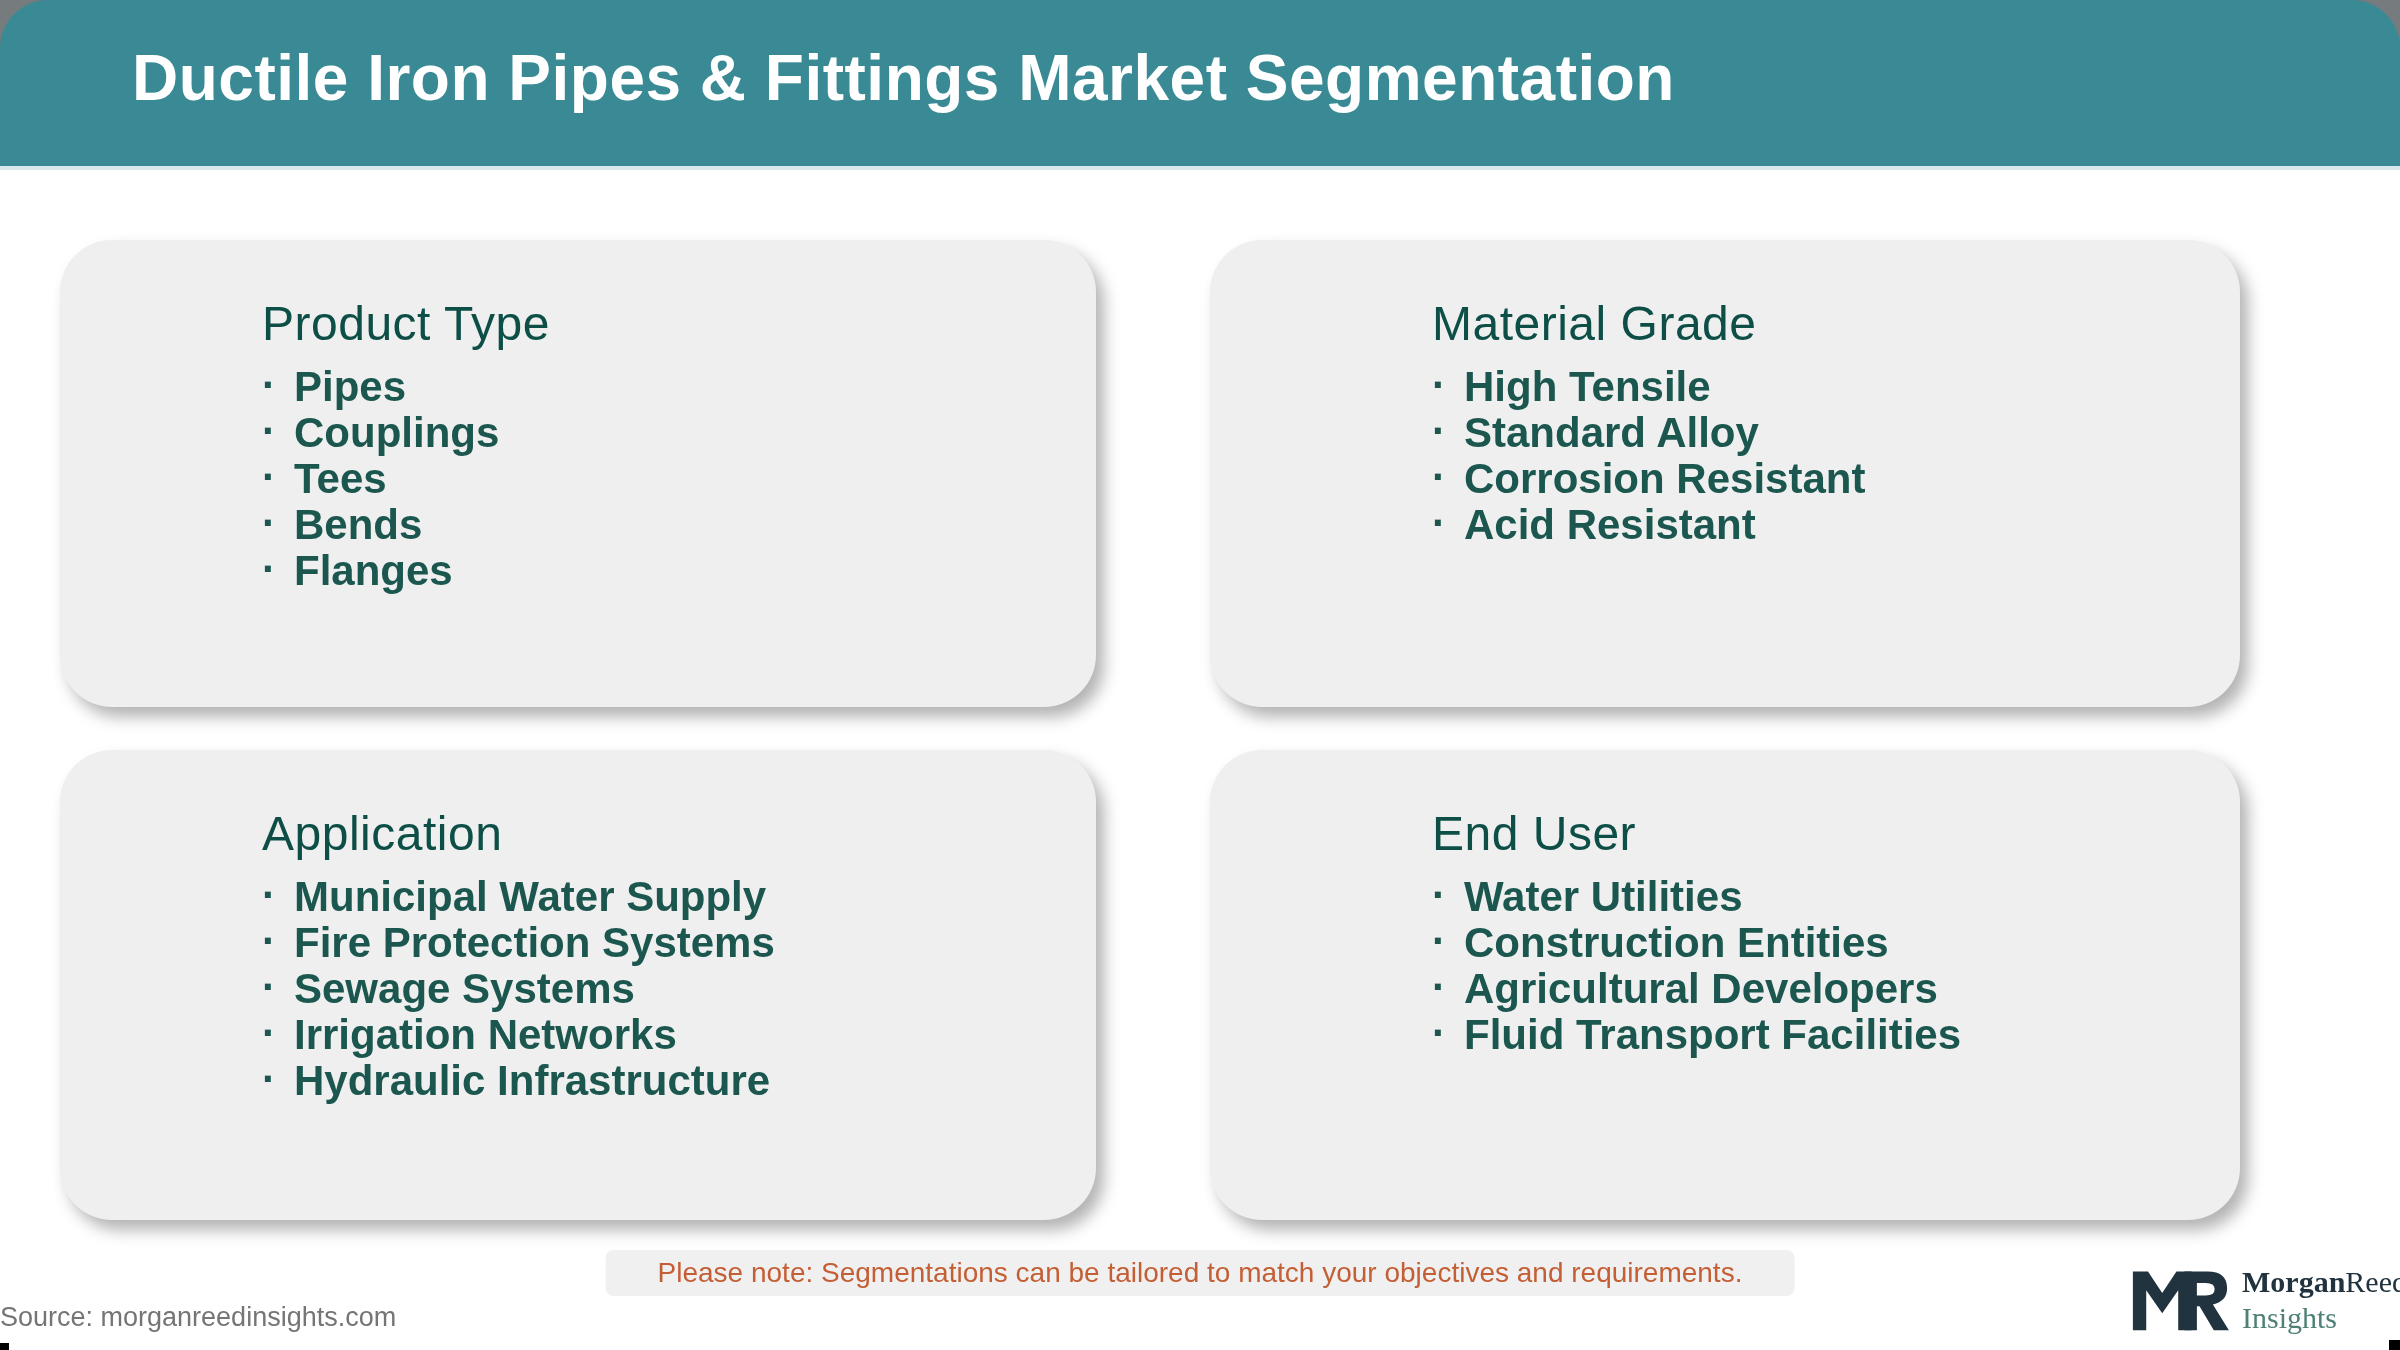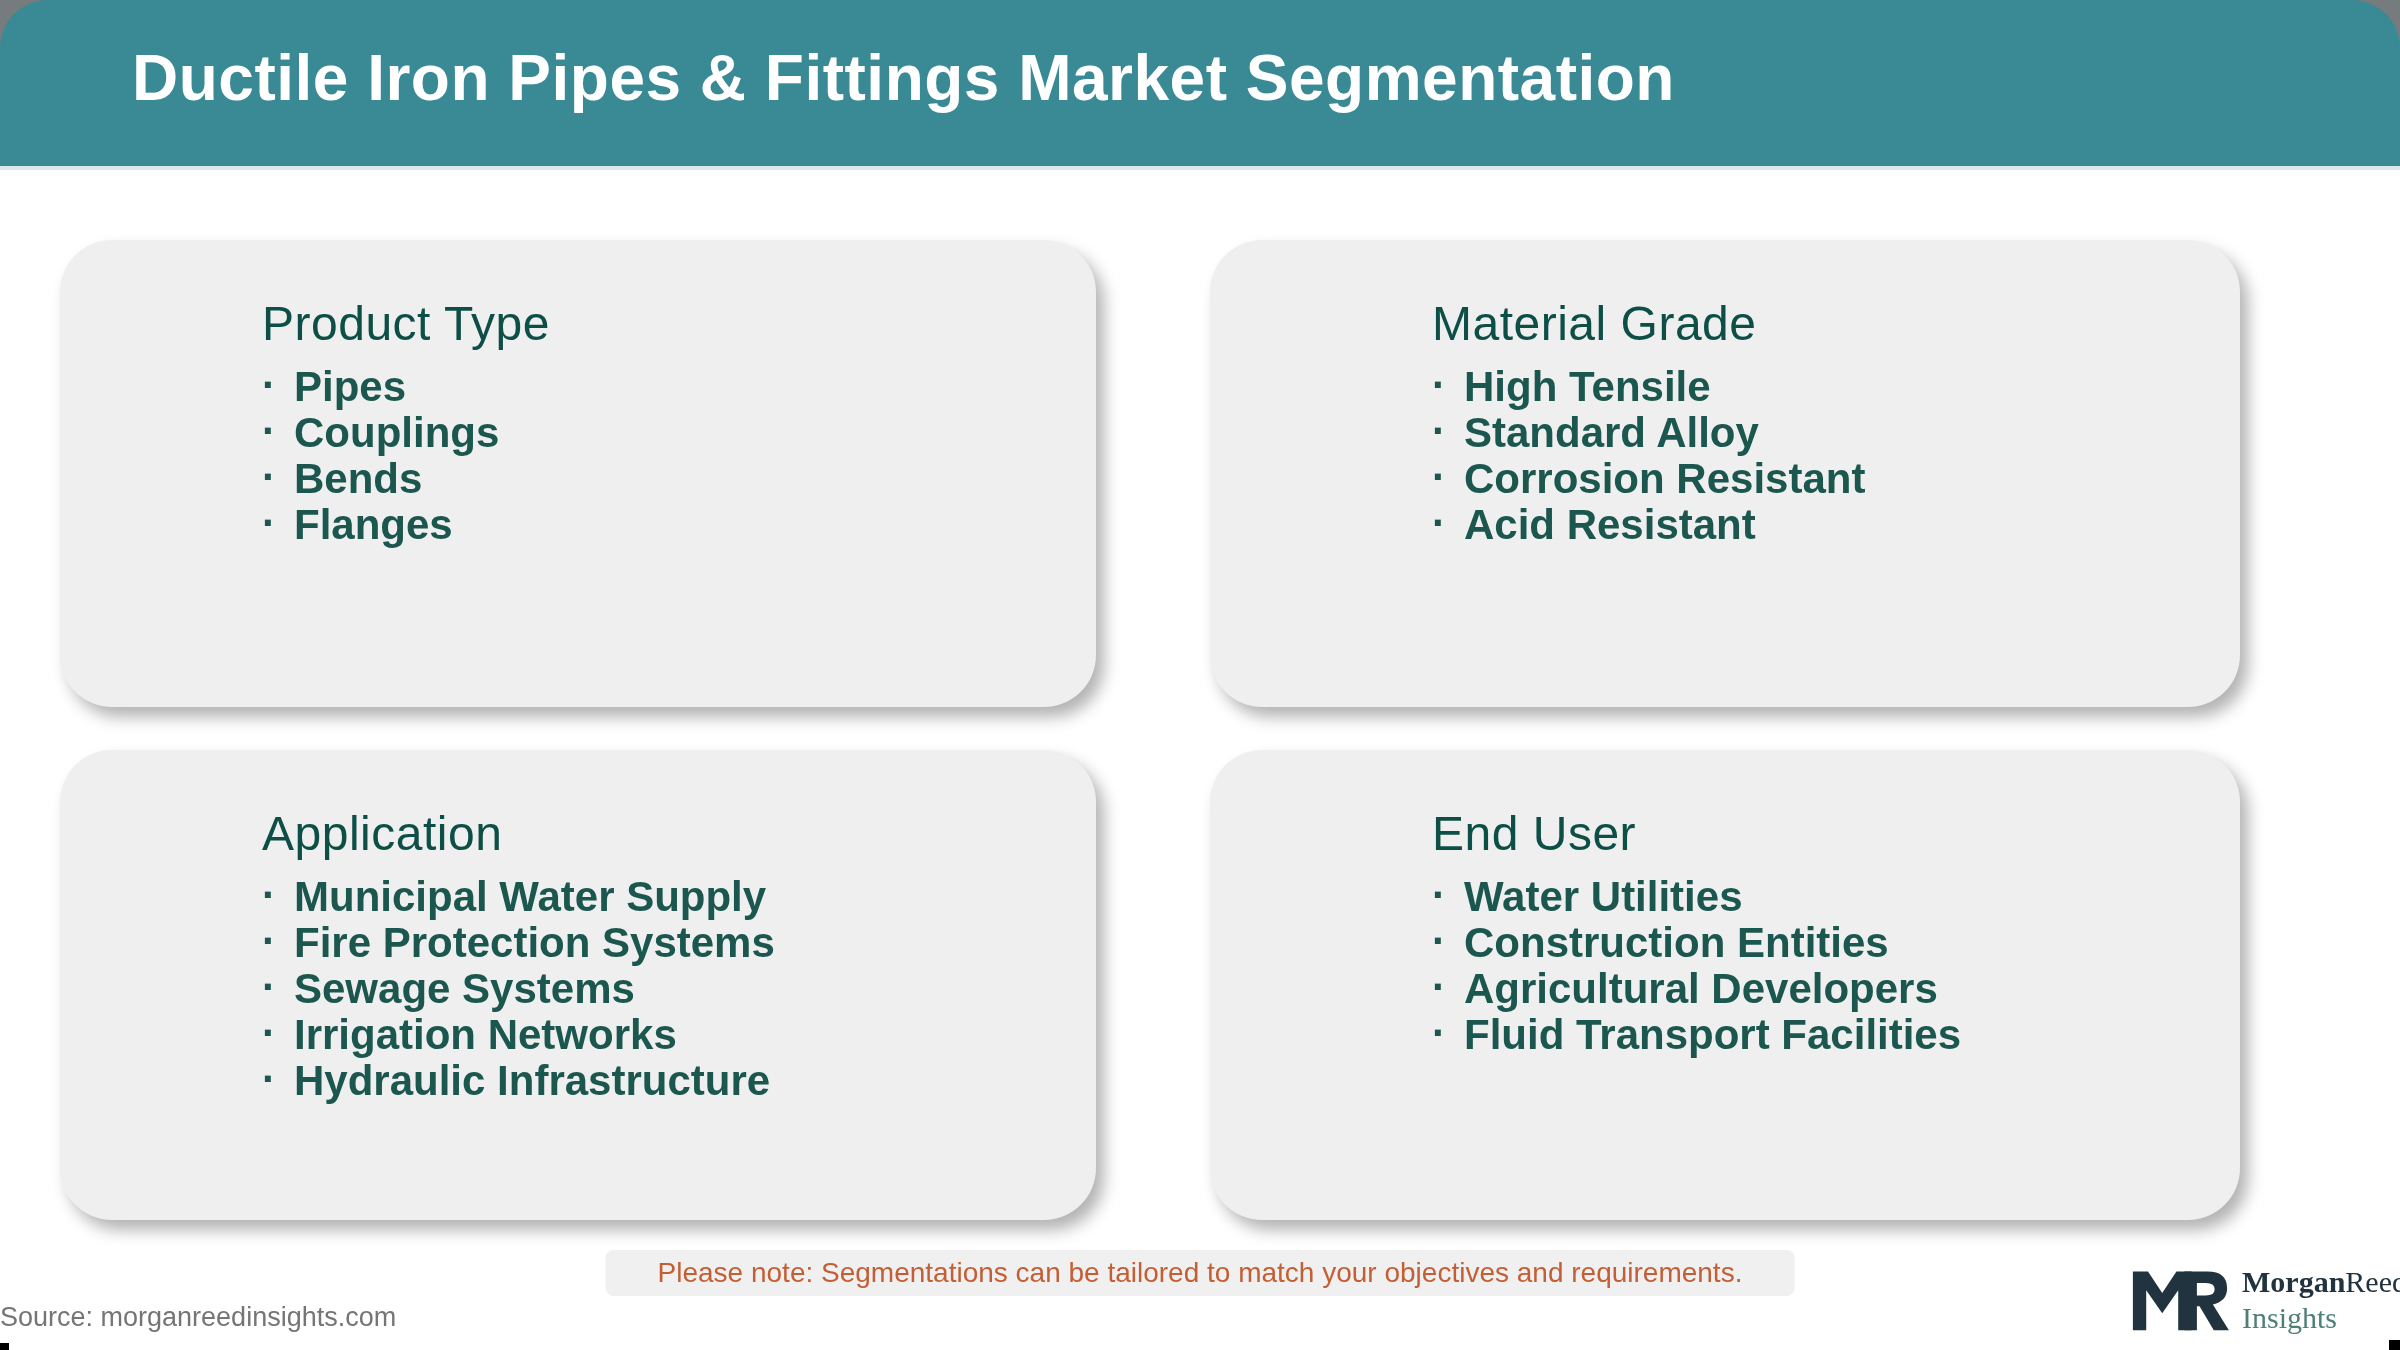--- a/index.html
+++ b/index.html
@@ -147,20 +147,21 @@
   <header class="titlebar">
     <h1>Ductile Iron Pipes &amp; Fittings Market Segmentation</h1>
   </header>
 
   <main id="cards">
     <section class="card">
       <h2 class="card-title">Product Type</h2>
       <ul class="card-list">
           <li>Pipes</li>
           <li>Couplings</li>
+          <li>Tees</li>
           <li>Bends</li>
           <li>Flanges</li>
         </ul>
     </section>
 
     <section class="card">
       <h2 class="card-title">Material Grade</h2>
       <ul class="card-list">
           <li>High Tensile</li>
           <li>Standard Alloy</li>

